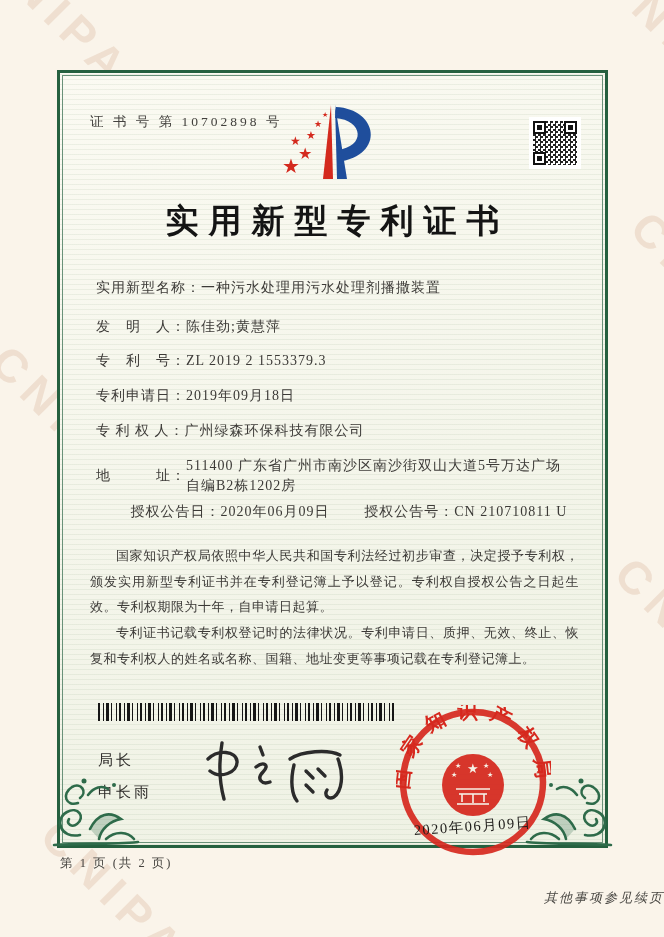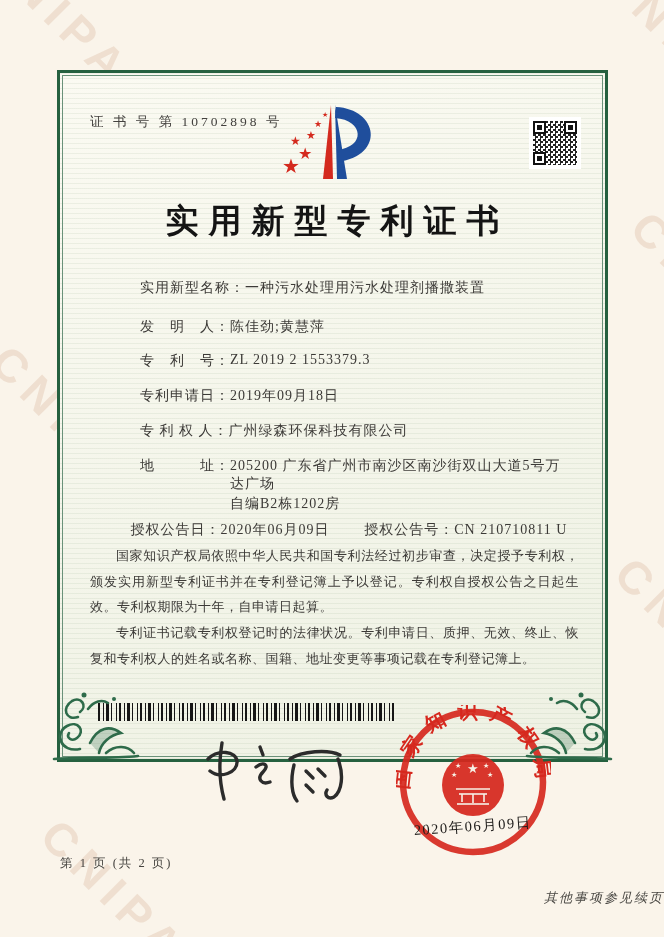--- a/index.html
+++ b/index.html
@@ -22,21 +22,21 @@
     color:rgba(199,152,117,0.22);
     transform:rotate(45deg);
     white-space:nowrap;
     pointer-events:none;
     z-index:1;
   }
   
   .cert {
     position:absolute;
     left:57px; top:70px;
-    width:551px; height:692px;
+    width:551px; height:778px;
     border:3px solid #25603f;
     background:
       repeating-linear-gradient(0deg, rgba(110,145,105,0.10) 0 1px, transparent 1px 5px),
       linear-gradient(160deg,#fbfaf2 0%, #f4f5ea 55%, #eef1e3 100%);
     z-index:2;
   }
   .cert-inner {
     position:absolute;
     left:2px; top:2px; right:2px; bottom:2px;
     border:1px solid #6a9179;
@@ -63,21 +63,21 @@
     position:absolute; left:0; right:0; top:126px;
     text-align:center;
     font-size:33px; font-weight:bold; color:#141414;
     letter-spacing:10px; text-indent:10px;
   }
   
   .fields {
     position:absolute; left:36px; right:30px; top:206px;
     font-size:14px; color:#3c3a37; letter-spacing:1px;
   }
-  .row { display:flex; align-items:flex-start; margin-bottom:17px;margin-left:44px; }
+  .row { display:flex; align-items:center; margin-bottom:17px; }
   .row .lab { flex:0 0 auto; white-space:nowrap; }
   .row .val { flex:1 1 auto; }
   .row-name { margin-bottom:21px; }
   .row-inventor { margin-bottom:16px; }
   .addr2 { margin-top:2px; }
   .grant-row { display:flex; margin-bottom:0; }
   .grant-left { flex:0 0 56%; white-space:nowrap;text-align:center; }
   .grant-right { flex:1; white-space:nowrap; }
   
   .body-text {
@@ -175,41 +175,45 @@
       <span class="lab">专利申请日：</span>
       <span class="val">2019年09月18日</span>
     </div>
     <div class="row">
       <span class="lab">专 利 权 人：</span>
       <span class="val">广州绿森环保科技有限公司</span>
     </div>
     <div class="row" style="margin-bottom:8px;">
       <span class="lab">地　　　址：</span>
       <span class="val">
-        <div>205200 广东省广州市南沙区南沙街双山大道5号万达广场</div>
+        <div>511400 广东省广州市南沙区南沙街双山大道5号万达广场</div>
         <div class="addr2">自编B2栋1202房</div>
       </span>
     </div>
     <div class="grant-row">
       <span class="grant-left">
         <span>授权公告日：</span><span>2020年06月09日</span>
       </span>
       <span class="grant-right">
         <span>授权公告号：</span><span>CN 210710811 U</span>
       </span>
     </div>
   </div>
 
   <div class="body-text">
     <p>国家知识产权局依照中华人民共和国专利法经过初步审查，决定授予专利权，颁发实用新型专利证书并在专利登记簿上予以登记。专利权自授权公告之日起生效。专利权期限为十年，自申请日起算。</p>
     <p>专利证书记载专利权登记时的法律状况。专利申请日、质押、无效、终止、恢复和专利权人的姓名或名称、国籍、地址变更等事项记载在专利登记簿上。</p>
   </div>
 
   <div class="barcode"></div>
 
+  <div class="sig-titles">
+    <div>局长</div>
+    <div>申长雨</div>
+  </div>
   <div class="sig-hand">
     <svg width="170" height="82" viewBox="0 0 170 82" fill="none" stroke="#2b2b2b" stroke-width="3.4" stroke-linecap="round">
       <path d="M24,10 C21,28 21,48 26,66"></path>
       <path d="M10,26 C20,16 38,18 39,28 C40,40 22,46 12,38"></path>
       <path d="M62,14 l3,8"></path>
       <path d="M58,34 C66,28 72,32 65,39 C58,46 64,52 72,49"></path>
       <path d="M92,26 C104,18 130,16 142,22"></path>
       <path d="M96,32 C92,48 94,62 99,68"></path>
       <path d="M140,26 C146,42 144,58 136,64 C130,67 126,62 129,57"></path>
       <path d="M108,38 l7,7"></path>

